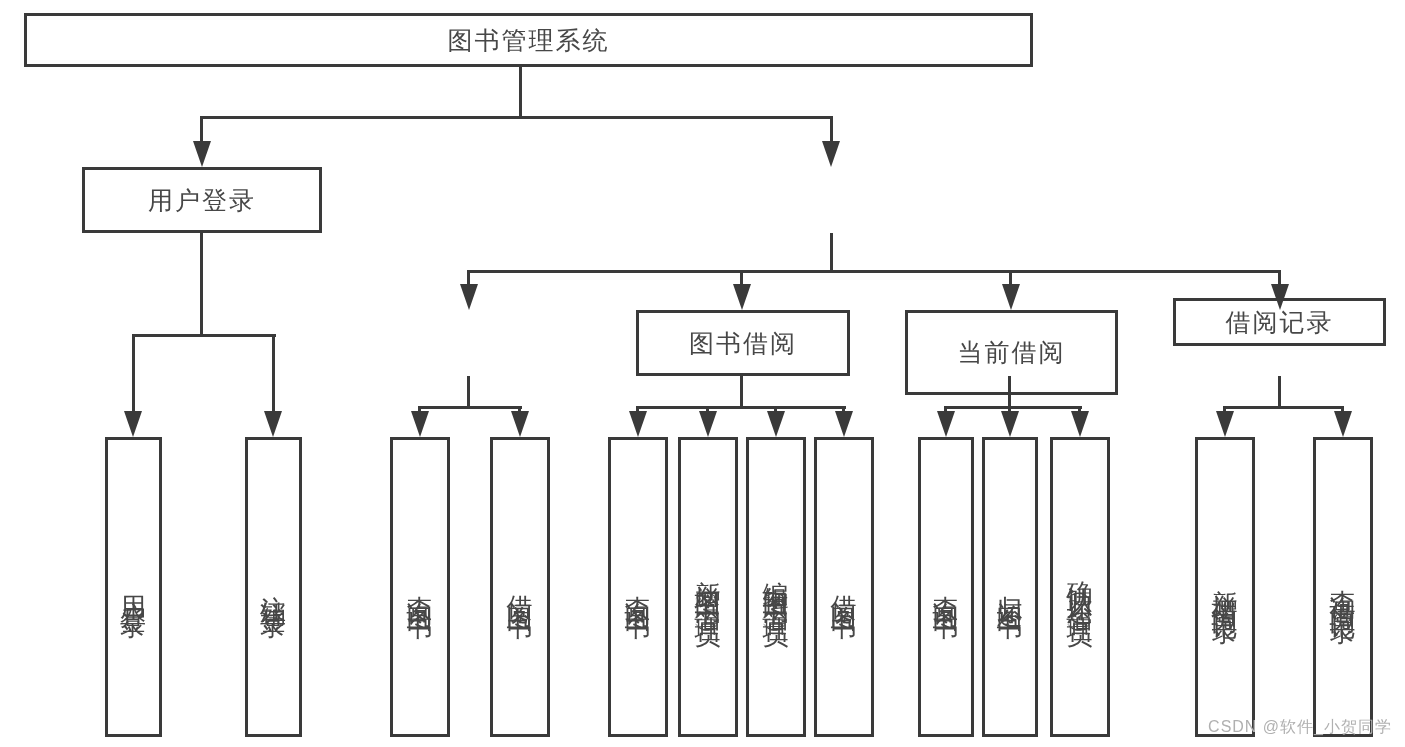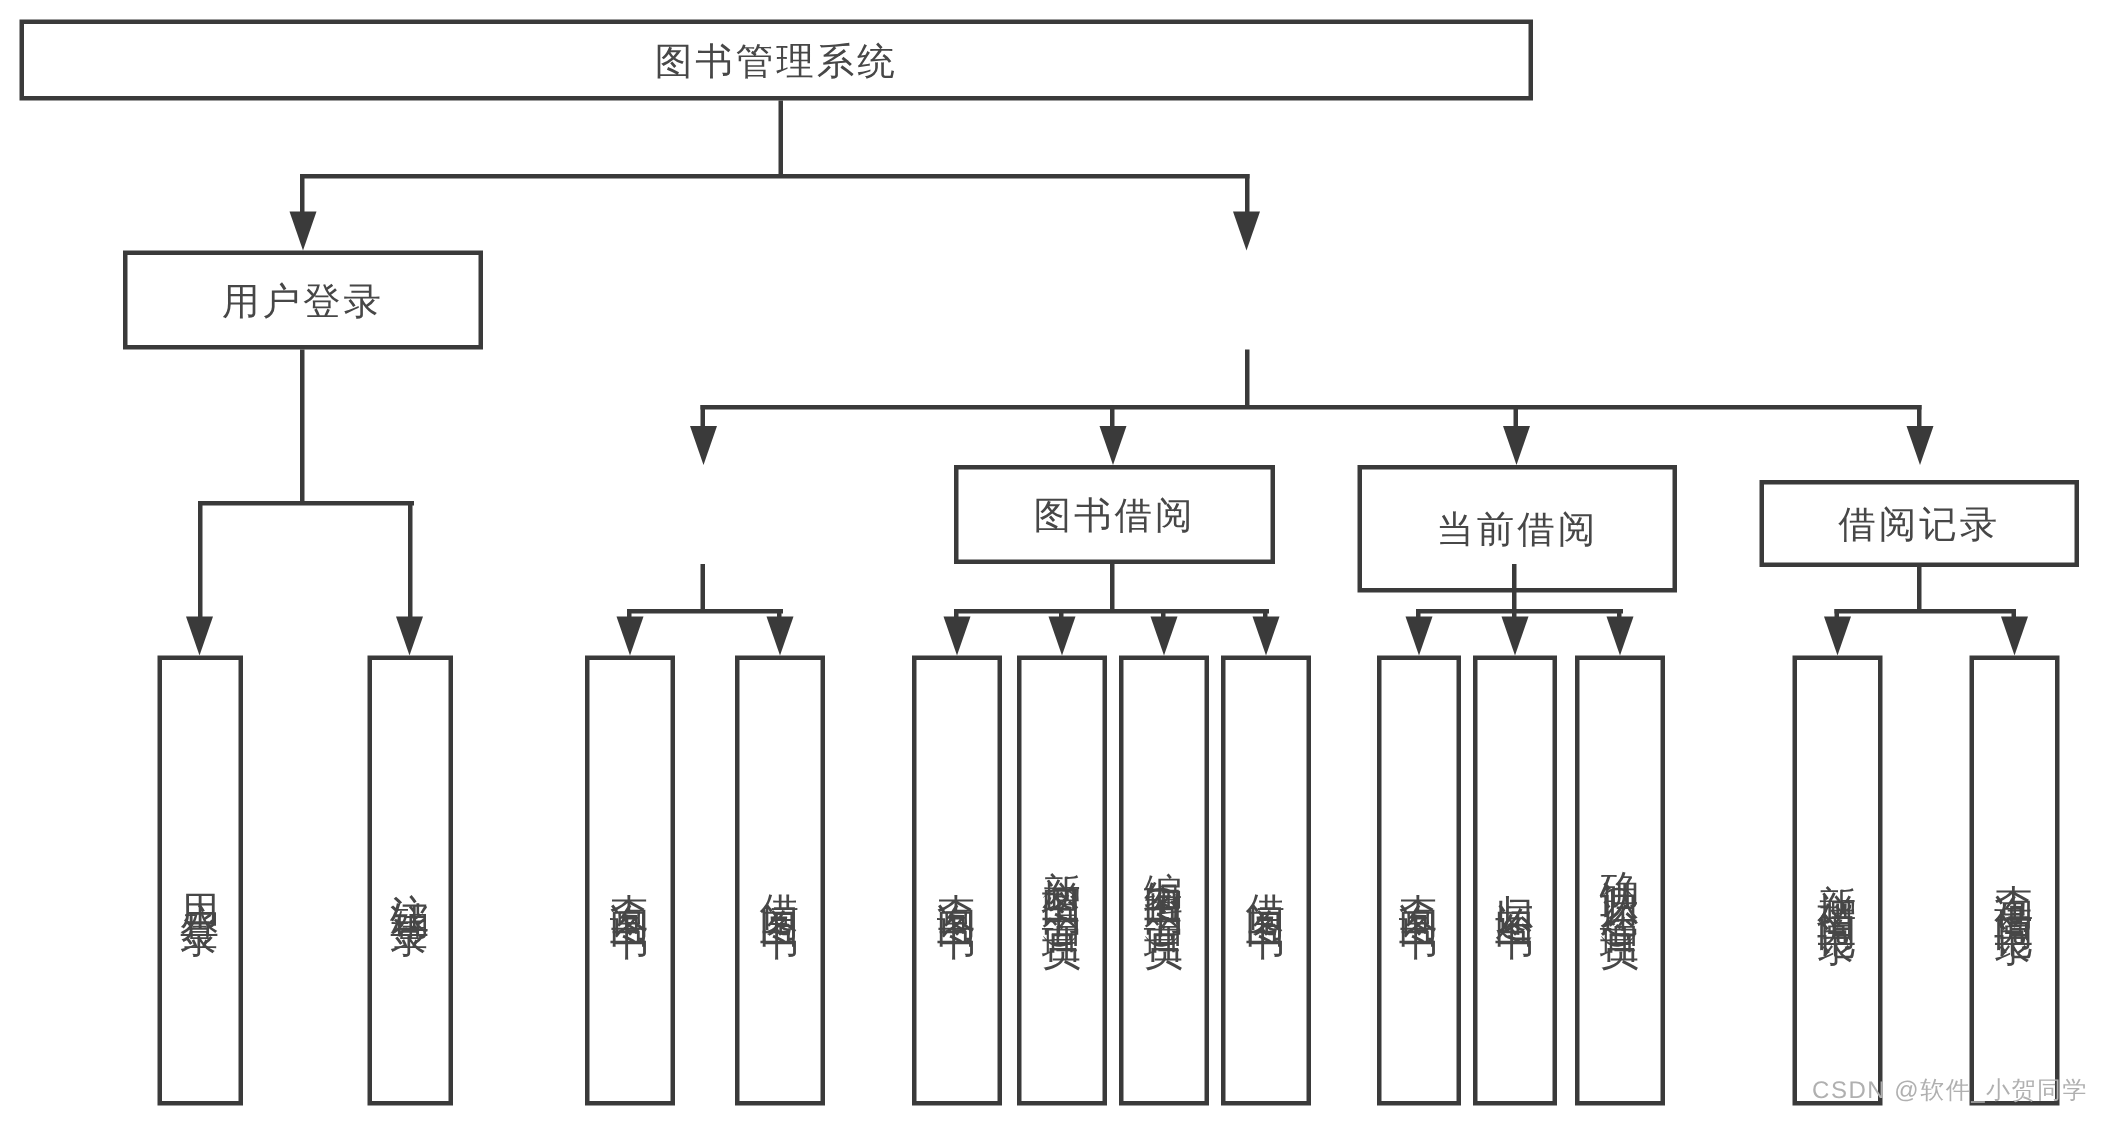--- a/index.html
+++ b/index.html
@@ -58,39 +58,39 @@
     color:var(--watermark);
     z-index:5;
     white-space:nowrap;
   }
 </style>
 </head>
 <body>
 
 <div id="canvas">
 
-  <div class="box h" style="left:13px;top:13px;width:1009px;height:54px">
+  <div class="box h" style="left:24px;top:13px;width:1009px;height:54px">
     <span>图书管理系统</span>
   </div>
 
   <div class="box h" style="left:82px;top:167px;width:240px;height:66px">
     <span>用户登录</span>
   </div>
 
 
 
   <div class="box h" style="left:636px;top:310px;width:214px;height:66px">
     <span>图书借阅</span>
   </div>
 
   <div class="box h" style="left:905px;top:310px;width:213px;height:85px">
     <span>当前借阅</span>
   </div>
 
-  <div class="box h" style="left:1173px;top:320px;width:213px;height:58px">
+  <div class="box h" style="left:1173px;top:298px;width:213px;height:48px">
     <span>借阅记录</span>
   </div>
 
   <div class="box v" style="left:105px;top:437px;width:57px;height:300px">
     <span>用户登录</span>
   </div>
   <div class="box v" style="left:245px;top:437px;width:57px;height:300px">
     <span>注销登录</span>
   </div>
 

